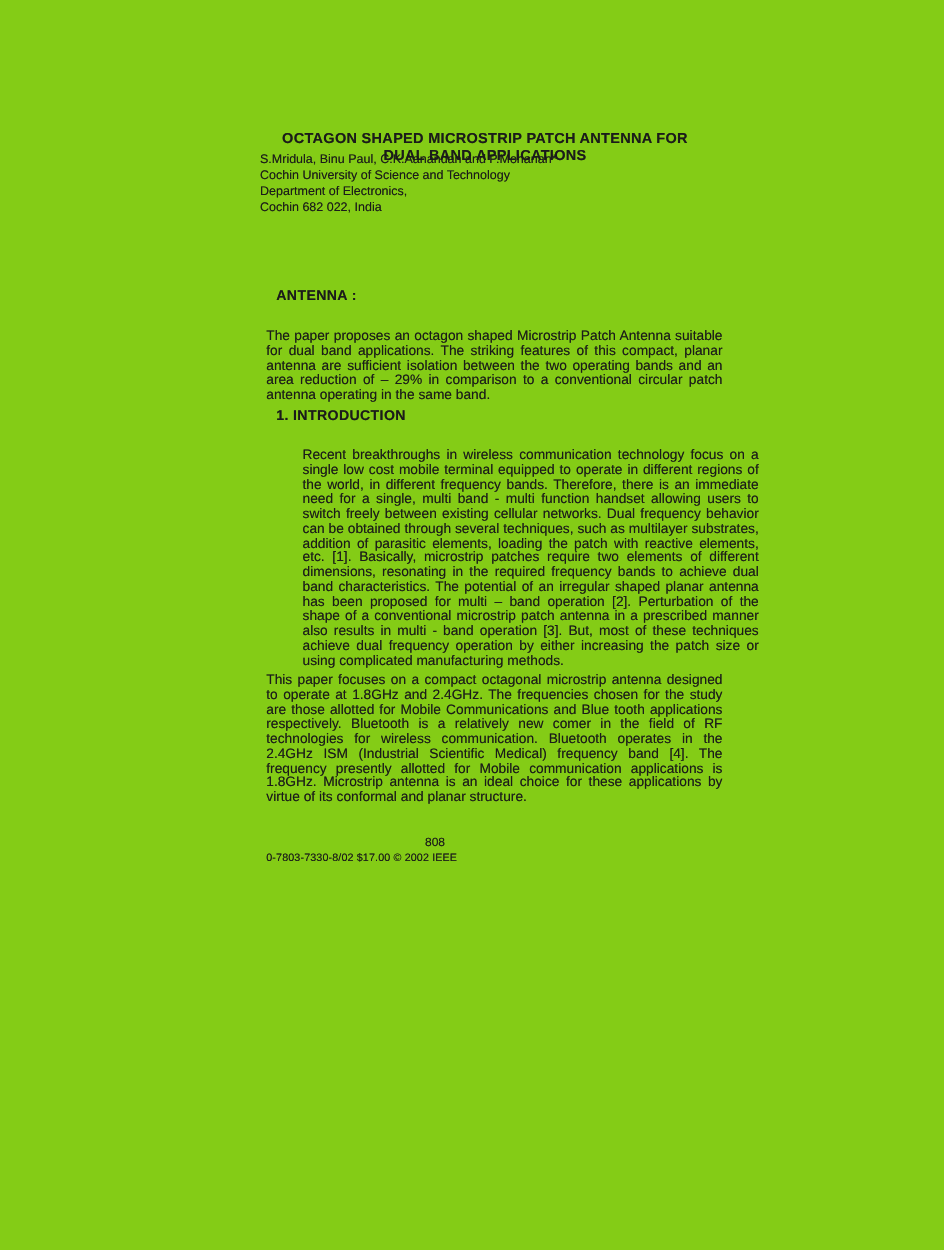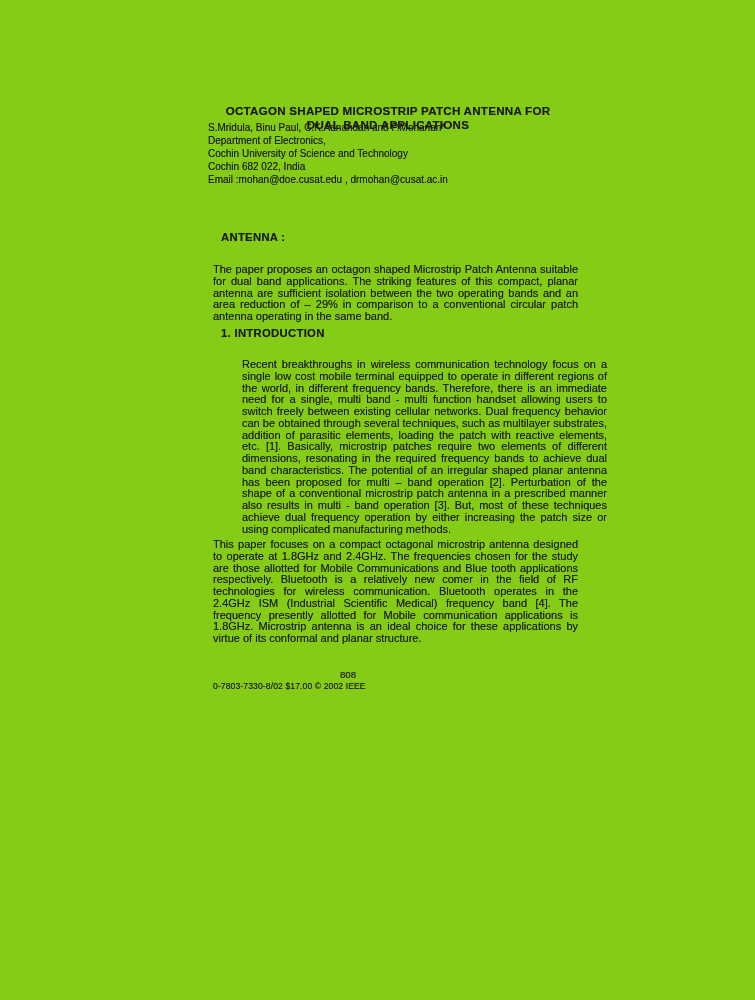--- a/index.html
+++ b/index.html
@@ -76,24 +76,23 @@
 </style>
 </head>
 <body>
 
 <div class="page">
 
   <h1 class="title scan-text">OCTAGON SHAPED MICROSTRIP PATCH ANTENNA FOR DUAL BAND APPLICATIONS</h1>
 
   <div class="author-block scan-text">
     <div>S.Mridula, Binu Paul, C.K.Aanandan and P.Mohanan*</div>
+    <div>Cochin University of Science and Technology</div>
     <div>Department of Electronics,</div>
-    <div>Cochin University of Science and Technology</div>
     <div>Cochin 682 022, India</div>
-    <div>Email :mohan@doe.cusat.edu , drmohan@cusat.ac.in</div>
   </div>
 
   <div class="section-heading abstract-heading scan-text">ANTENNA :</div>
 
   <p class="body-para abstract-body scan-text">The paper proposes an octagon shaped Microstrip Patch Antenna suitable for dual band applications. The striking features of this compact, planar antenna are sufficient isolation between the two operating bands and an area reduction of – 29% in comparison to a conventional circular patch antenna operating in the same band.</p>
 
   <div class="section-heading intro-heading scan-text">1. INTRODUCTION</div>
 
   <p class="body-para intro-p1 scan-text">Recent breakthroughs in wireless communication technology focus on a single low cost mobile terminal equipped to operate in different regions of the world, in different frequency bands. Therefore, there is an immediate need for a single, multi band - multi function handset allowing users to switch freely between existing cellular networks. Dual frequency behavior can be obtained through several techniques, such as multilayer substrates, addition of parasitic elements, loading the patch with reactive elements, etc. [1]. Basically, microstrip patches require two elements of different dimensions, resonating in the required frequency bands to achieve dual band characteristics. The potential of an irregular shaped planar antenna has been proposed for multi – band operation [2]. Perturbation of the shape of a conventional microstrip patch antenna in a prescribed manner also results in multi - band operation [3]. But, most of these techniques achieve dual frequency operation by either increasing the patch size or using complicated manufacturing methods.</p>
 

